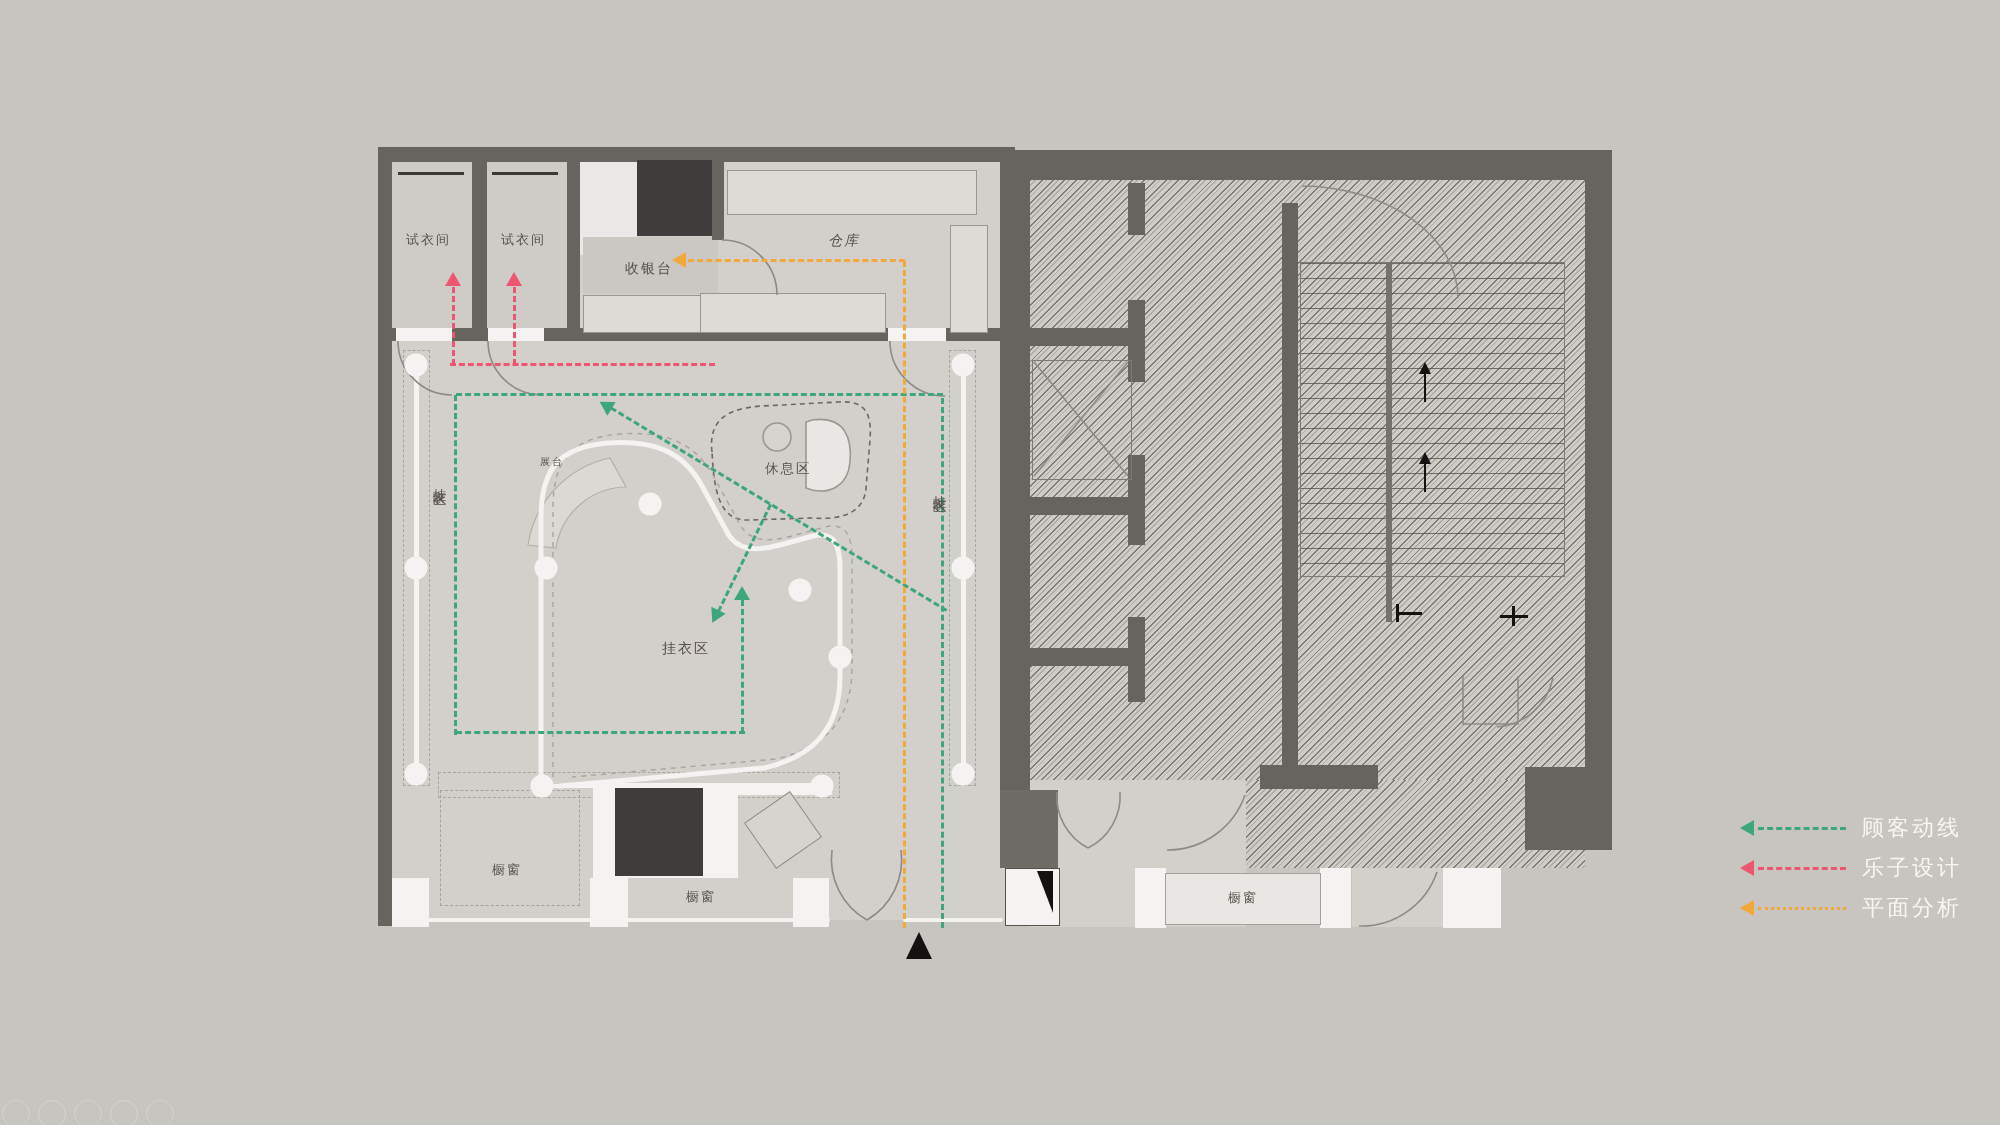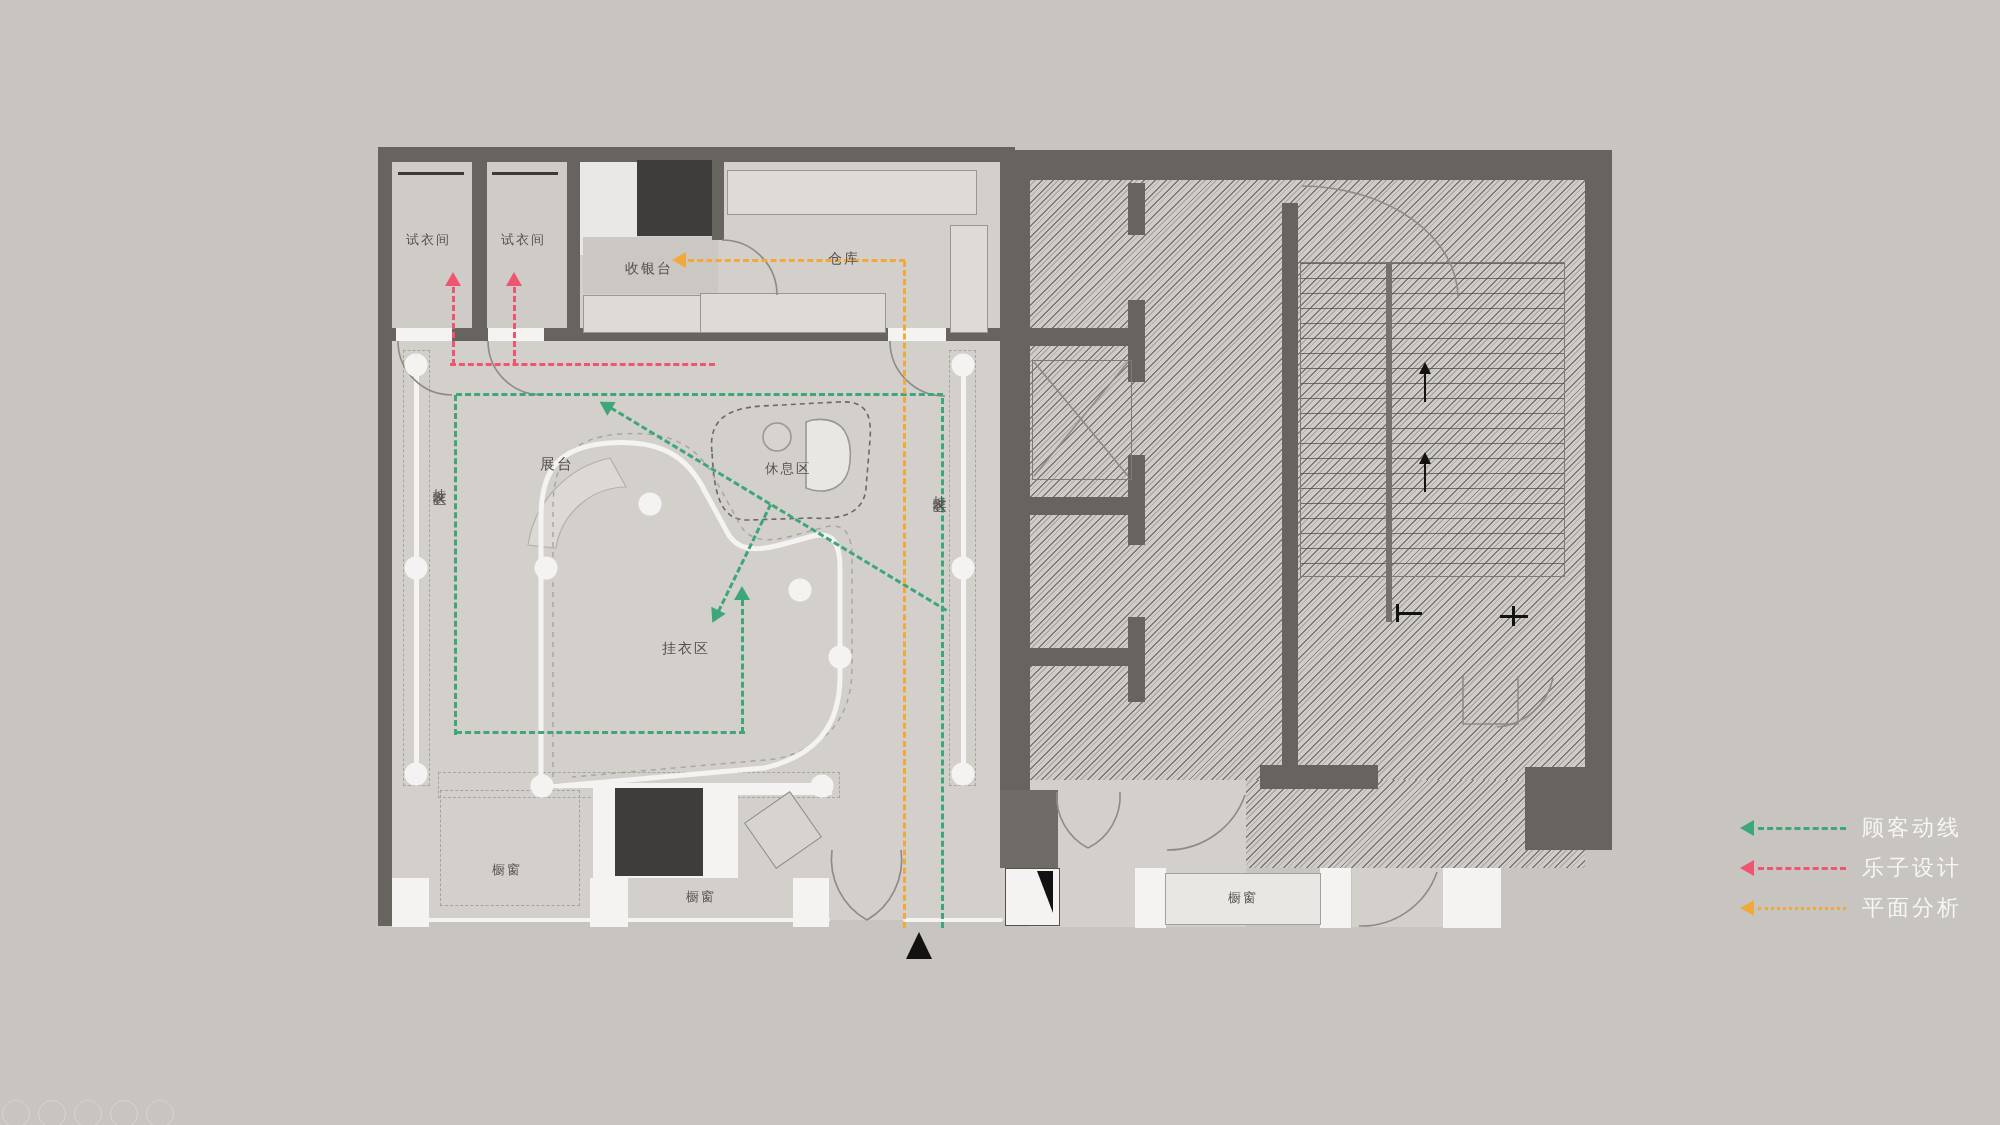--- a/index.html
+++ b/index.html
@@ -199,25 +199,25 @@
   <div class="ah ah-up-p" style="left:445px;top:272px;"></div>
   <div class="ah ah-up-p" style="left:506px;top:272px;"></div>
 
   <div class="or-h" style="left:688px;top:259px;width:217px;"></div>
   <div class="or-v" style="left:903px;top:261px;height:667px;"></div>
   <div class="ah ah-left-o" style="left:672px;top:252px;"></div>
 
   <div class="lbl" style="left:406px;top:231px;font-size:13px;">试衣间</div>
   <div class="lbl" style="left:501px;top:231px;font-size:13px;">试衣间</div>
   <div class="lbl" style="left:625px;top:260px;">收银台</div>
-  <div class="lbl" style="left:828px;top:250px;">仓库</div>
+  <div class="lbl" style="left:828px;top:232px;font-style:italic;">仓库</div>
   <div class="lblv" style="left:430px;top:478px;font-size:13.5px;">挂衣区</div>
   <div class="lblv" style="left:930px;top:485px;font-size:13.5px;">挂衣区</div>
   <div class="lbl" style="left:662px;top:640px;">挂衣区</div>
-  <div class="lbl" style="left:540px;top:455px;font-size:15px;">展台</div>
+  <div class="lbl" style="left:540px;top:455px;font-size:10px;">展台</div>
   <div class="lbl" style="left:765px;top:460px;font-size:13.5px;">休息区</div>
   <div class="lbl" style="left:492px;top:861px;font-size:13px;">橱窗</div>
   <div class="lbl" style="left:686px;top:888px;font-size:13px;">橱窗</div>
   <div class="lbl" style="left:1228px;top:889px;font-size:13px;">橱窗</div>
 
   <div class="leg-row" style="left:1740px;top:815px;">
     <div class="ah ah-left-g" style="position:static;"></div>
     <div class="leg-line" style="border-top:3.5px dashed #3ea67b;"></div>
     <div class="leg-lab">顾客动线</div>
   </div>

